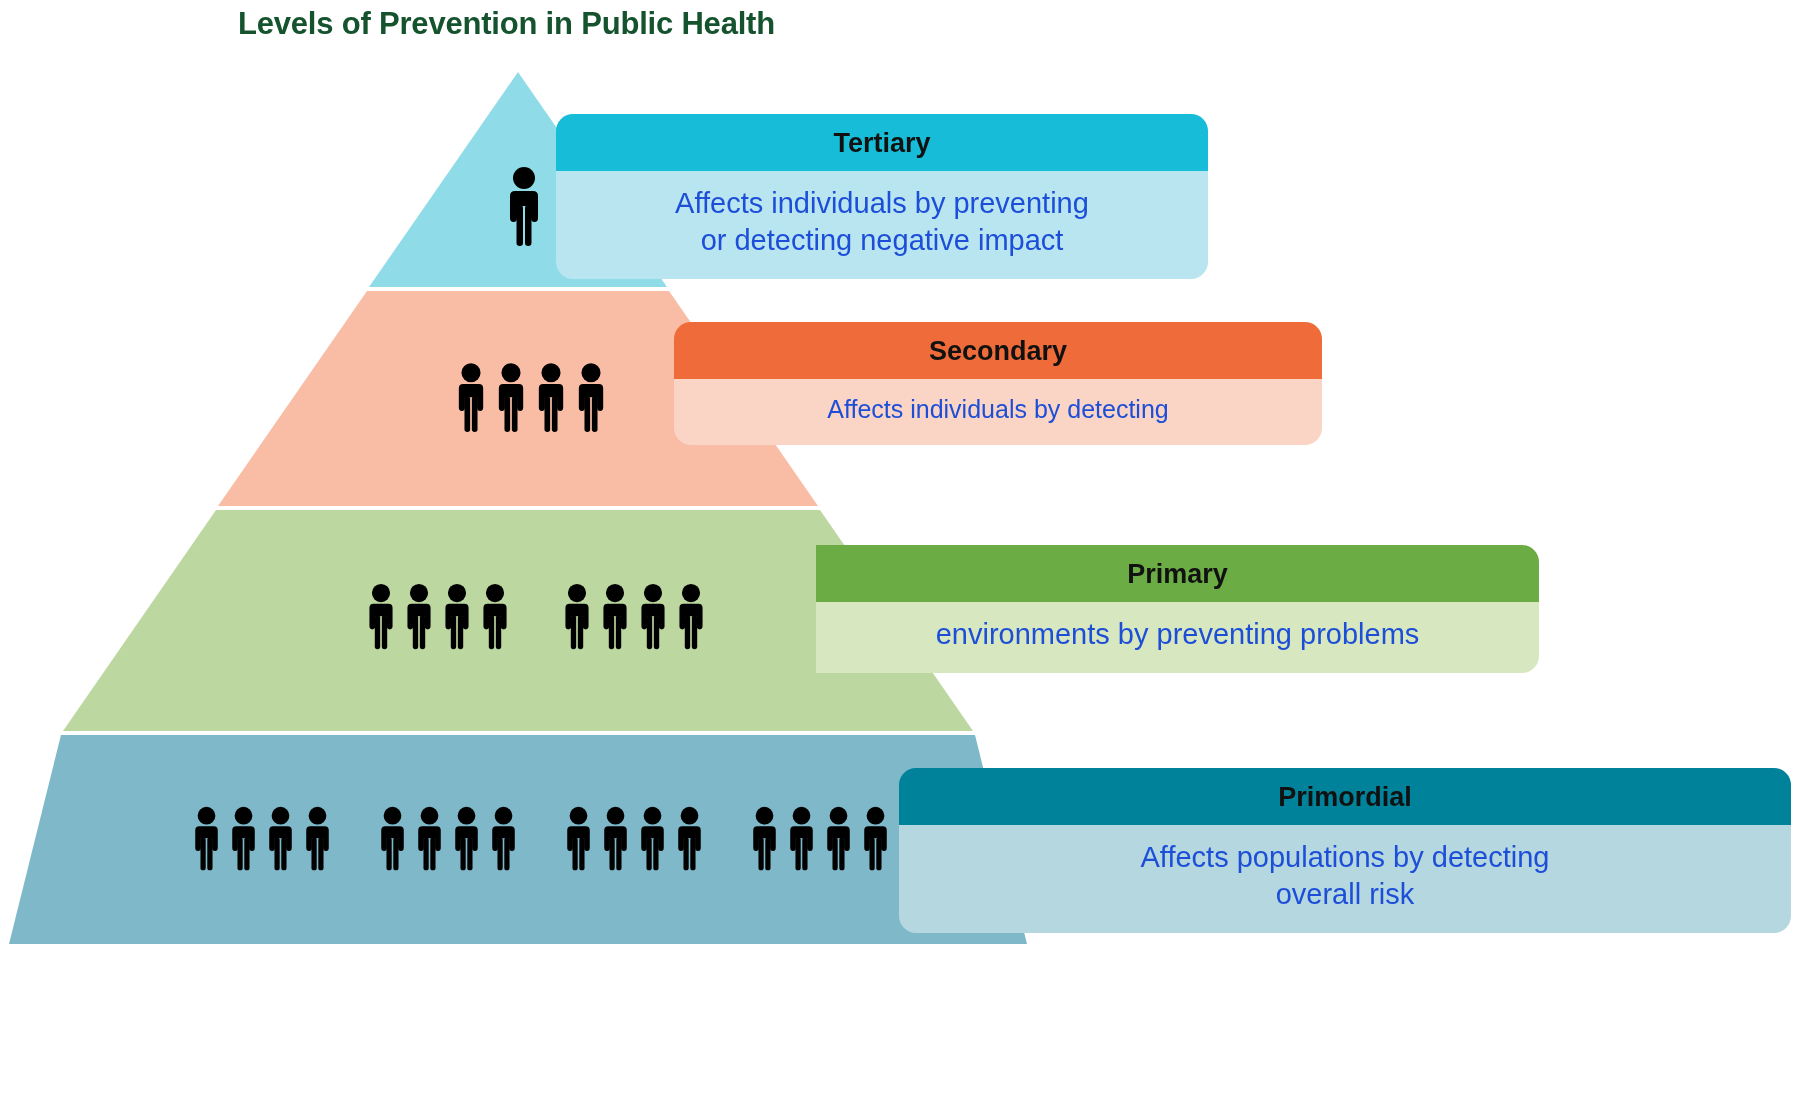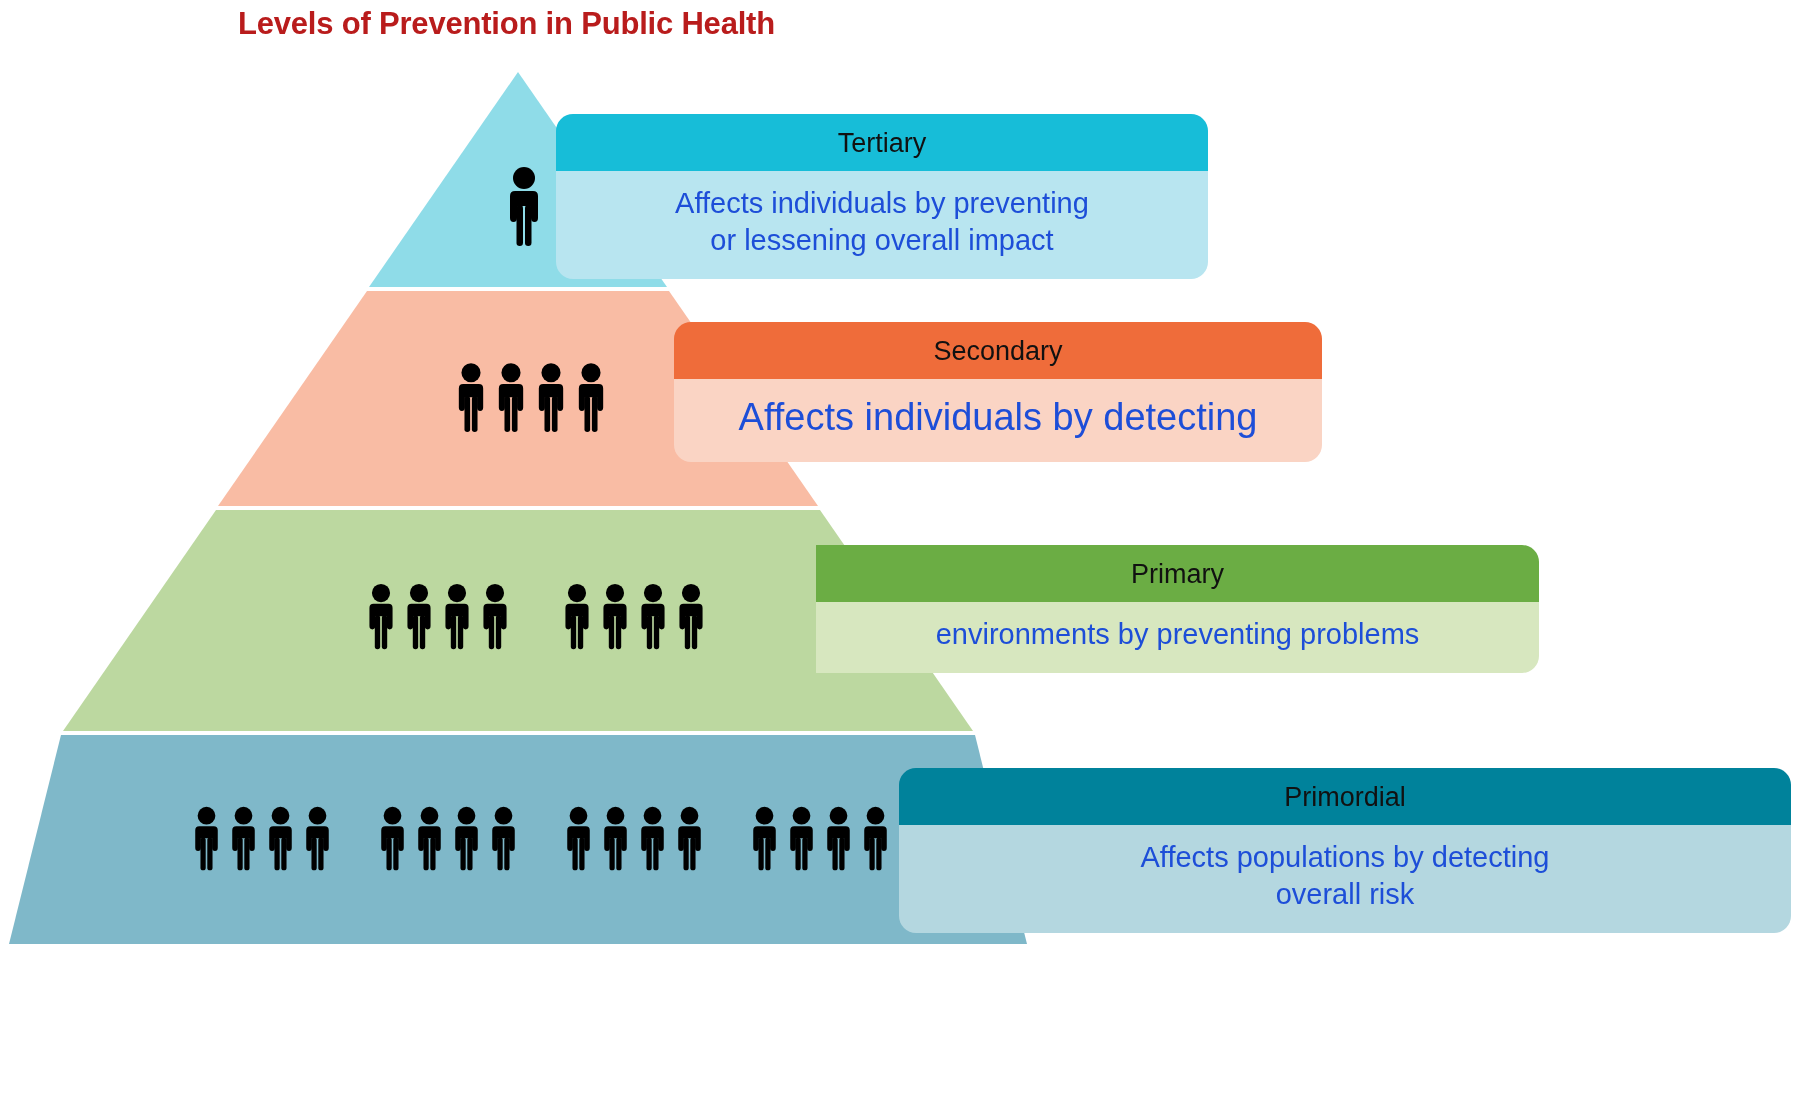--- a/index.html
+++ b/index.html
@@ -10,21 +10,21 @@
     overflow:hidden;
     position:relative;
   }
   #stage{position:absolute;left:0;top:0;width:1820px;height:1116px;}
 
   .title{
     position:absolute;
     left:238px; top:6px;
     font-size:31px;
     font-weight:bold;
-    color:#b91c1c;
+    color:#14532d;
     letter-spacing:-0.2px;
     white-space:nowrap;
   }
 
   
   #pyramid{position:absolute;left:0;top:0;width:1220px;height:1116px;}
 
   
   .people-row{position:absolute;display:flex;align-items:flex-end;}
   .people-group{display:flex;align-items:flex-end;}
@@ -32,40 +32,40 @@
 
   
   .card{
     position:absolute;
     border-radius:17px;
     overflow:hidden;
     box-sizing:border-box;
   }
   .card-head{
     text-align:center;
-    font-weight:normal;
+    font-weight:bold;
     color:#111111;
     line-height:1;
     box-sizing:border-box;
   }
   .card-body{
     text-align:center;
     color:#1d4ed8;
     box-sizing:border-box;
   }
   .card-body p{margin:0;}
 
   
   #card-tertiary{left:556px; top:114px; width:652px;}
   #card-tertiary .card-head{font-size:27px;padding:16px 10px 14px;}
   #card-tertiary .card-body{font-size:29px;padding:14px 20px 20px;line-height:1.28;}
 
   #card-secondary{left:674px; top:322px; width:648px;}
   #card-secondary .card-head{font-size:27px;padding:16px 28px 14px;}
-  #card-secondary .card-body{font-size:38px;padding:14px 20px 20px;line-height:1.28;}
+  #card-secondary .card-body{font-size:25px;padding:14px 20px 20px;line-height:1.28;}
 
   #card-primary{left:800px; top:545px; width:739px;padding-left:16px;}
   #card-primary .card-head{font-size:27px;padding:16px 10px 14px;}
   #card-primary .card-body{font-size:29px;padding:14px 16px 20px;line-height:1.28;}
 
   #card-primordial{left:888px; top:768px; width:892px;margin-left:11px;}
   #card-primordial .card-head{font-size:27px;padding:16px 10px 14px;}
   #card-primordial .card-body{font-size:29px;padding:14px 20px 20px;line-height:1.28;}
 </style>
 </head>
@@ -285,21 +285,21 @@
           <rect x="15.5" y="39" width="6.5" height="41" rx="3.2"></rect>
           <rect x="24" y="39" width="6.5" height="41" rx="3.2"></rect>
         </svg>
     </div>
   </div>
 
   <div class="card" id="card-tertiary">
     <div class="card-head" style="background: rgb(23, 189, 216);">Tertiary</div>
     <div class="card-body" style="background: rgb(184, 229, 240);">
       <p>Affects individuals by preventing</p>
-      <p>or lessening overall impact</p>
+      <p>or detecting negative impact</p>
     </div>
   </div>
 
   <div class="card" id="card-secondary">
     <div class="card-head" style="background: rgb(239, 108, 58);">Secondary</div>
     <div class="card-body" style="background: rgb(250, 212, 196);">
       <p>Affects individuals by detecting</p>
     </div>
   </div>
 

